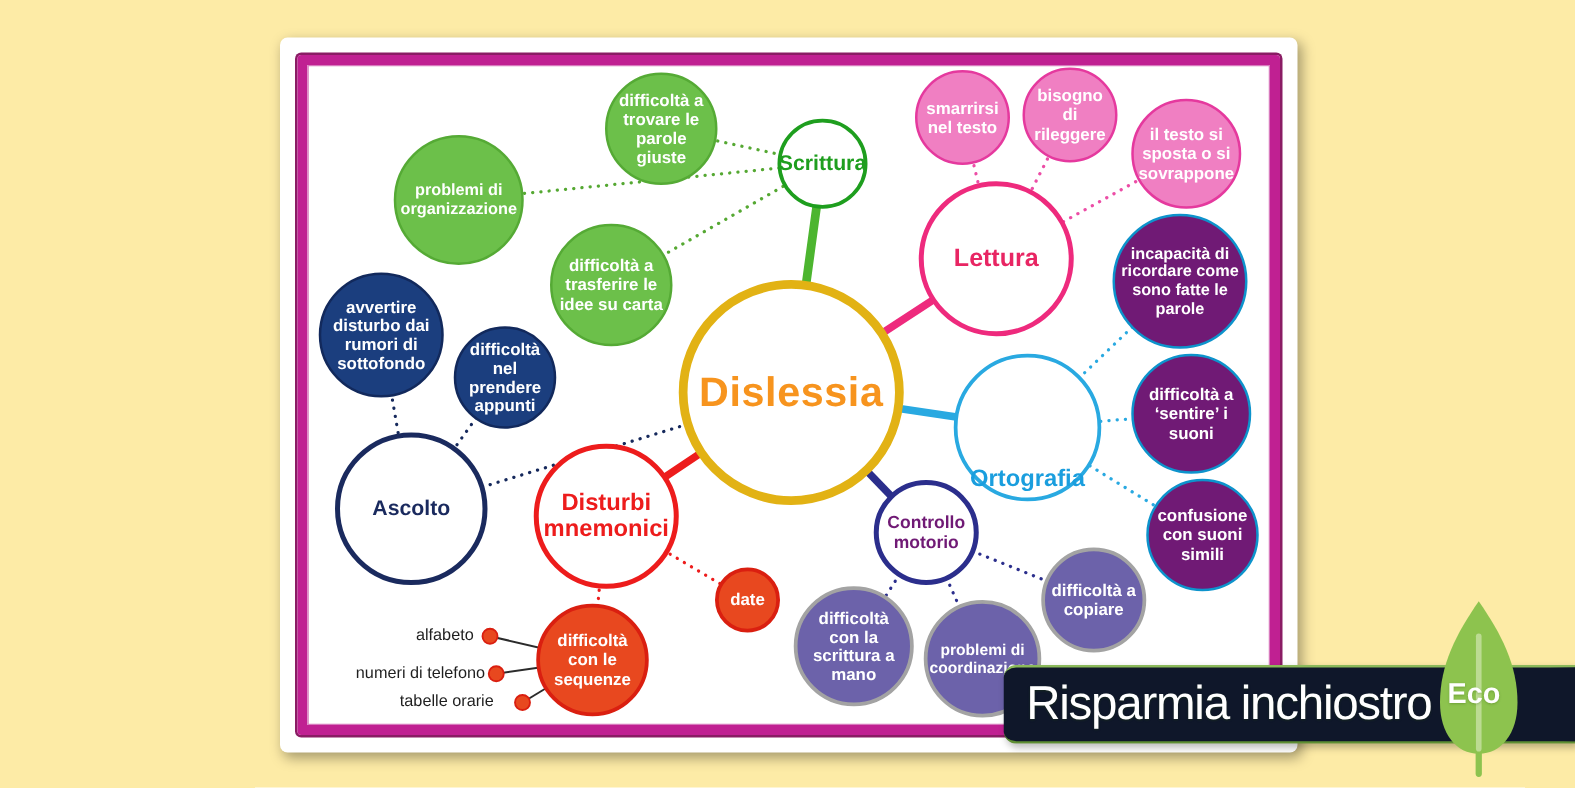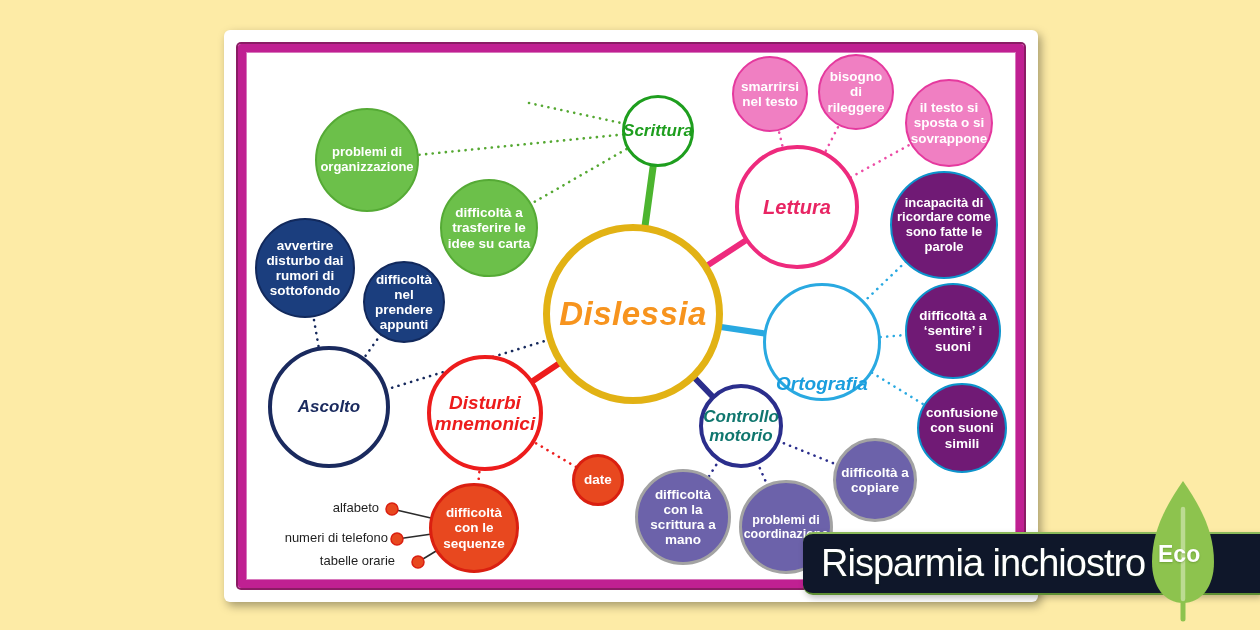--- a/index.html
+++ b/index.html
@@ -28,27 +28,27 @@
   }
   .f-green  { background:#6cc04a; border:2px solid #55aa35; }
   .f-pink   { background:#f07fc2; border:2px solid #e5399e; }
   .f-blue   { background:#701a75; border:2px solid #0d93cc; }
   .f-navy   { background:#1b3e7e; border:2px solid #12295c; }
   .f-orange { background:#e8481f; border:3px solid #da1f10; }
   .f-purple { background:#6c62aa; border:3px solid #a3a3a3; }
   .t13 { font-size:13px; padding:1px; }
   .t12 { font-size:12.5px; padding:1px; }
 
-  .node { background:#ffffff; font-weight:bold;font-style:italic; }
+  .node { background:#ffffff; font-weight:bold; }
   .n-scrittura  { border:3px solid #1e9e1e; color:#1e9e1e; font-size:17px; }
   .n-lettura    { border:4px solid #ee2a7d; color:#e82563; font-size:20px; }
   .n-ortografia { border:3px solid #29a9e1; color:#1a9ede; font-size:19px;align-items:flex-end; }
   .n-ascolto    { border:4px solid #1a2a5e; color:#1a2a5e; font-size:17px; }
   .n-disturbi   { border:4px solid #ed1c1c; color:#ed1c1c; font-size:19px; }
-  .n-controllo  { border:4px solid #2b2e8c; color:#0f766e; font-size:17px; }
+  .n-controllo  { border:4px solid #2b2e8c; color:#701a75; font-size:14px; }
   .n-dislessia  { border:7px solid #e2b214; color:#f7941e; font-size:33px; letter-spacing:0.5px; }
 
   .anno { position:absolute; color:#1f1f1f; font-size:13px; white-space:nowrap; text-align:right; }
 
   .banner {
     position:absolute; left:803px; top:532px; width:457px; height:63px;
     background:#0f172a; border-radius:10px 0 0 10px;
     border-top:2px solid #8ab95a; border-bottom:2px solid #5e8f33;
     display:flex; align-items:center; padding-left:18px;
     box-shadow:2px 3px 6px rgba(0,0,0,0.25);
@@ -98,20 +98,23 @@
         <line x1="173" y1="509" x2="250" y2="498" stroke="#2b2b2b" stroke-width="1.6"></line>
         <line x1="194" y1="532" x2="250" y2="498" stroke="#2b2b2b" stroke-width="1.6"></line>
         <circle cx="168" cy="479" r="6" fill="#e8481f" stroke="#da1f10" stroke-width="1.5"></circle>
         <circle cx="173" cy="509" r="6" fill="#e8481f" stroke="#da1f10" stroke-width="1.5"></circle>
         <circle cx="194" cy="532" r="6" fill="#e8481f" stroke="#da1f10" stroke-width="1.5"></circle>
       </g>
     </svg>
 
     <div class="frame"></div>
 
+    <div class="bubble f-green" style="left:260px;top:28px;width:90px;height:90px;">
+      <span>difficoltà a trovare le parole giuste</span>
+      </div>
     <div class="bubble f-green t13" style="left:91px;top:78px;width:104px;height:104px;">
       <span>problemi di organizzazione</span>
       </div>
     <div class="bubble f-green" style="left:216px;top:149px;width:98px;height:98px;">
       <span>difficoltà a trasferire le idee su carta</span>
       </div>
     <div class="bubble node n-scrittura" style="left:398px;top:65px;width:72px;height:72px;">
       <span>Scrittura</span>
       </div>
 

